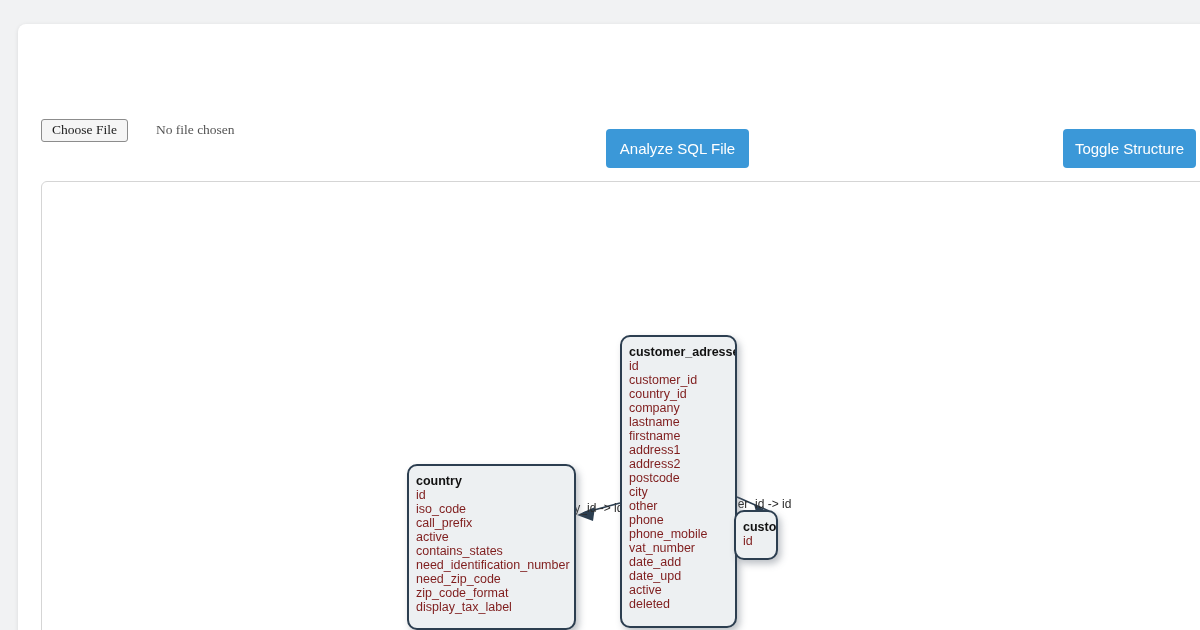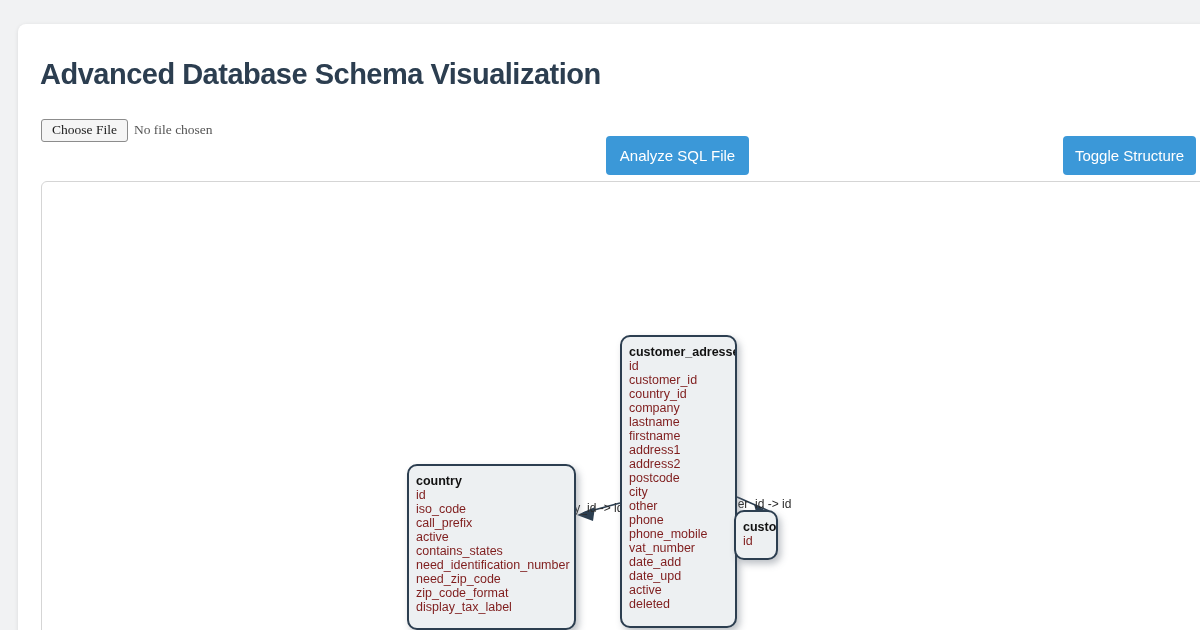--- a/index.html
+++ b/index.html
@@ -39,27 +39,27 @@
     display: inline-block;
     background: #f5f5f5;
     border: 1px solid #8c8c8c;
     border-radius: 3px;
     padding: 2px 10px 3px 10px;
     font-size: 13.5px;
     color: #1b1b1b;
     cursor: pointer;
   }
   .file-status {
-    margin-left: 6px;
+    margin-left: 28px;
     font-size: 13.5px;
     color: #545454;
   }
   .blue-btn {
     position: absolute;
-    top: 112px;
+    top: 105px;
     height: 39px;
     border: none;
     border-radius: 4px;
     background: #3b98d8;
     color: #ffffff;
     font-size: 15px;
     font-family: "Liberation Sans", sans-serif;
     cursor: pointer;
   }
   .btn-analyze { left: 588px; width: 143px; }
@@ -101,21 +101,20 @@
     line-height: 14px;
     color: #7f1d1d;
     white-space: nowrap;
   }
 </style>
 </head>
 <body>
 
 <div class="card">
 
-  <h1 class="page-title">Advanced Database Schema Visualization</h1>
 
   <div class="file-row">
     <span class="choose-btn">Choose File</span>
     <span class="file-status">No file chosen</span>
   </div>
 
   <button class="blue-btn btn-analyze">Analyze SQL File</button>
 
   <button class="blue-btn btn-toggle">Toggle Structure</button>
 

